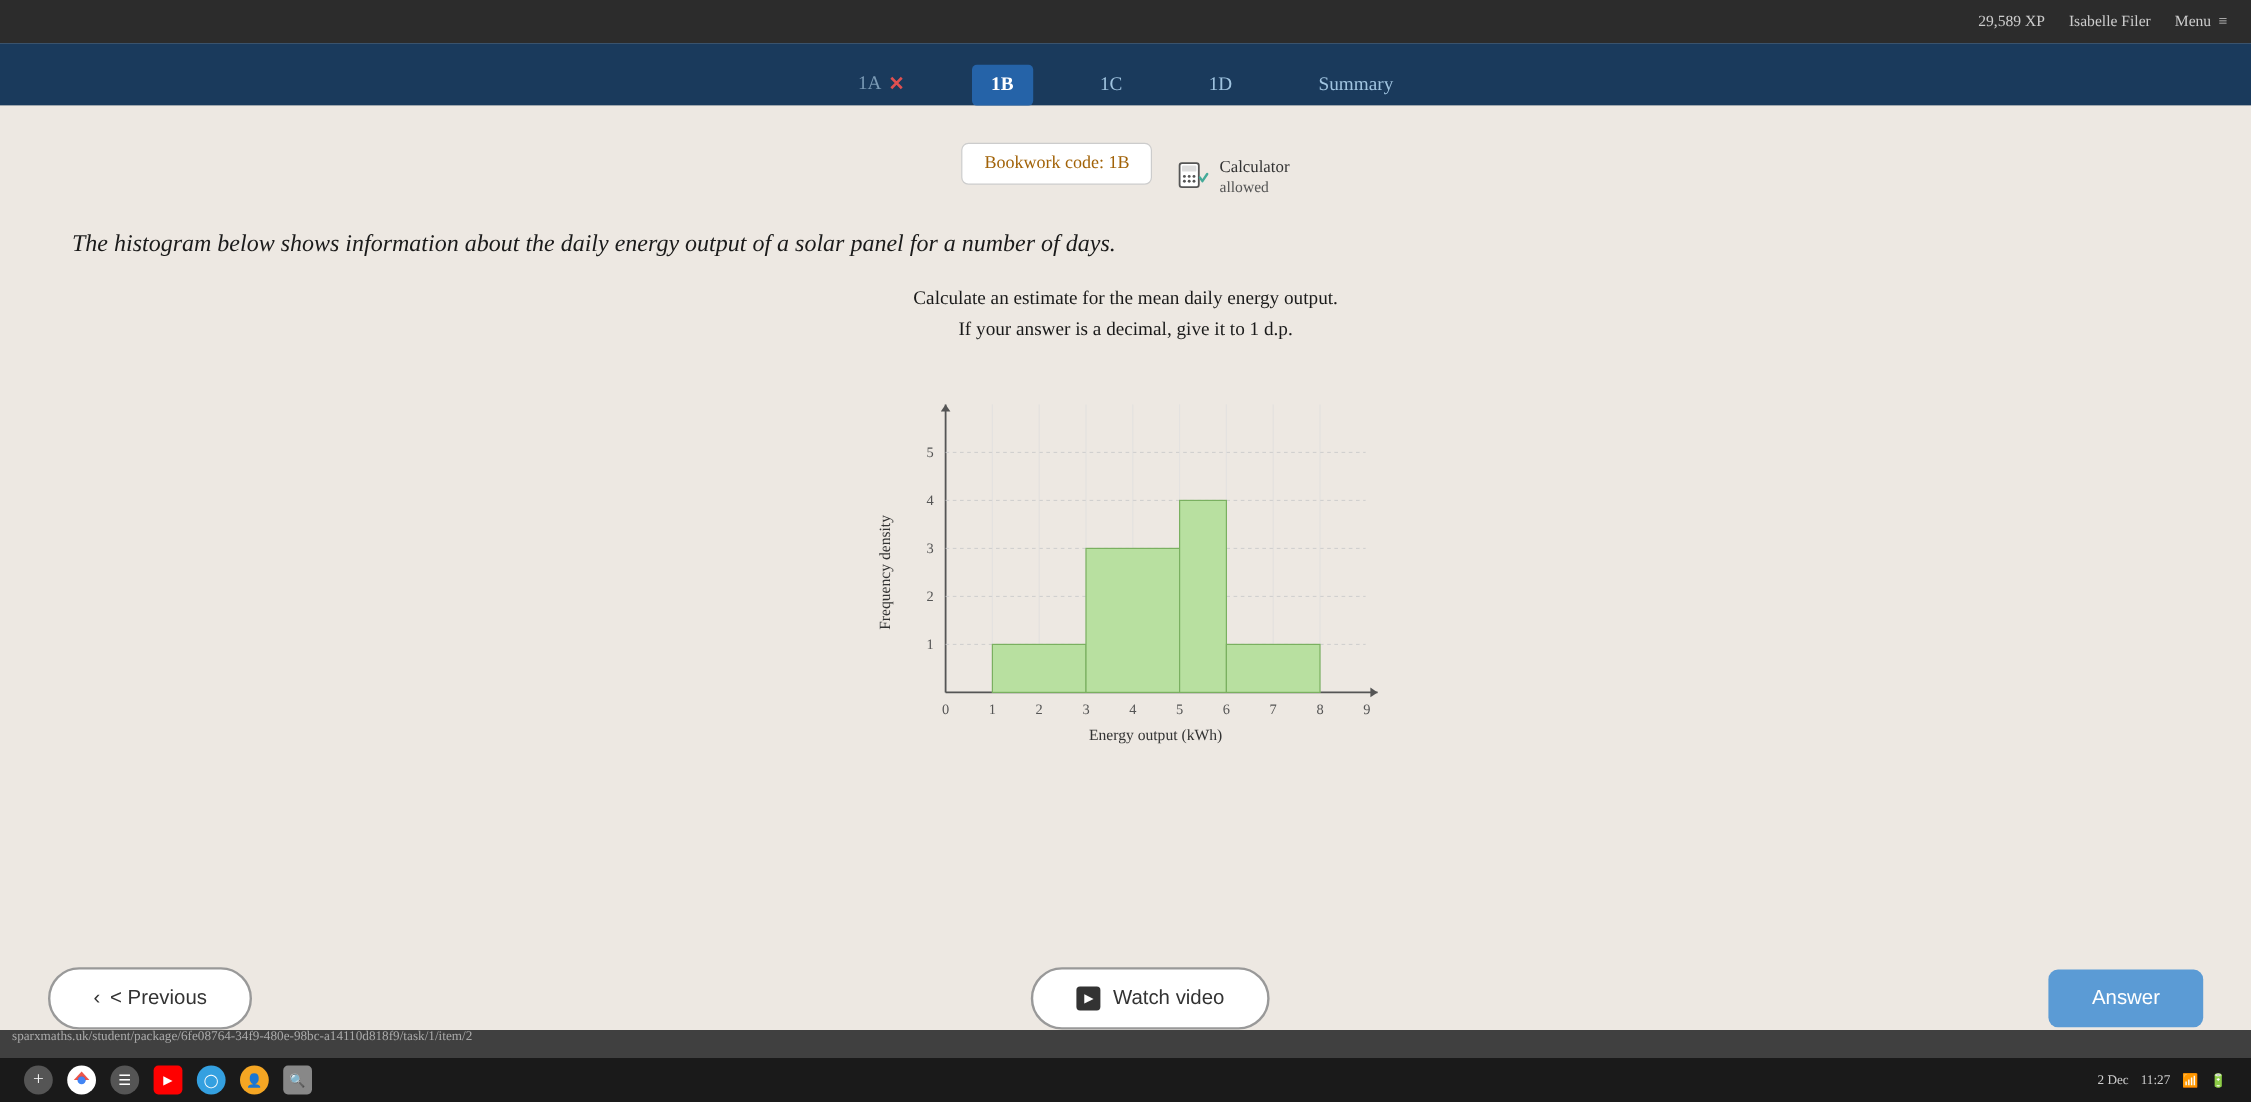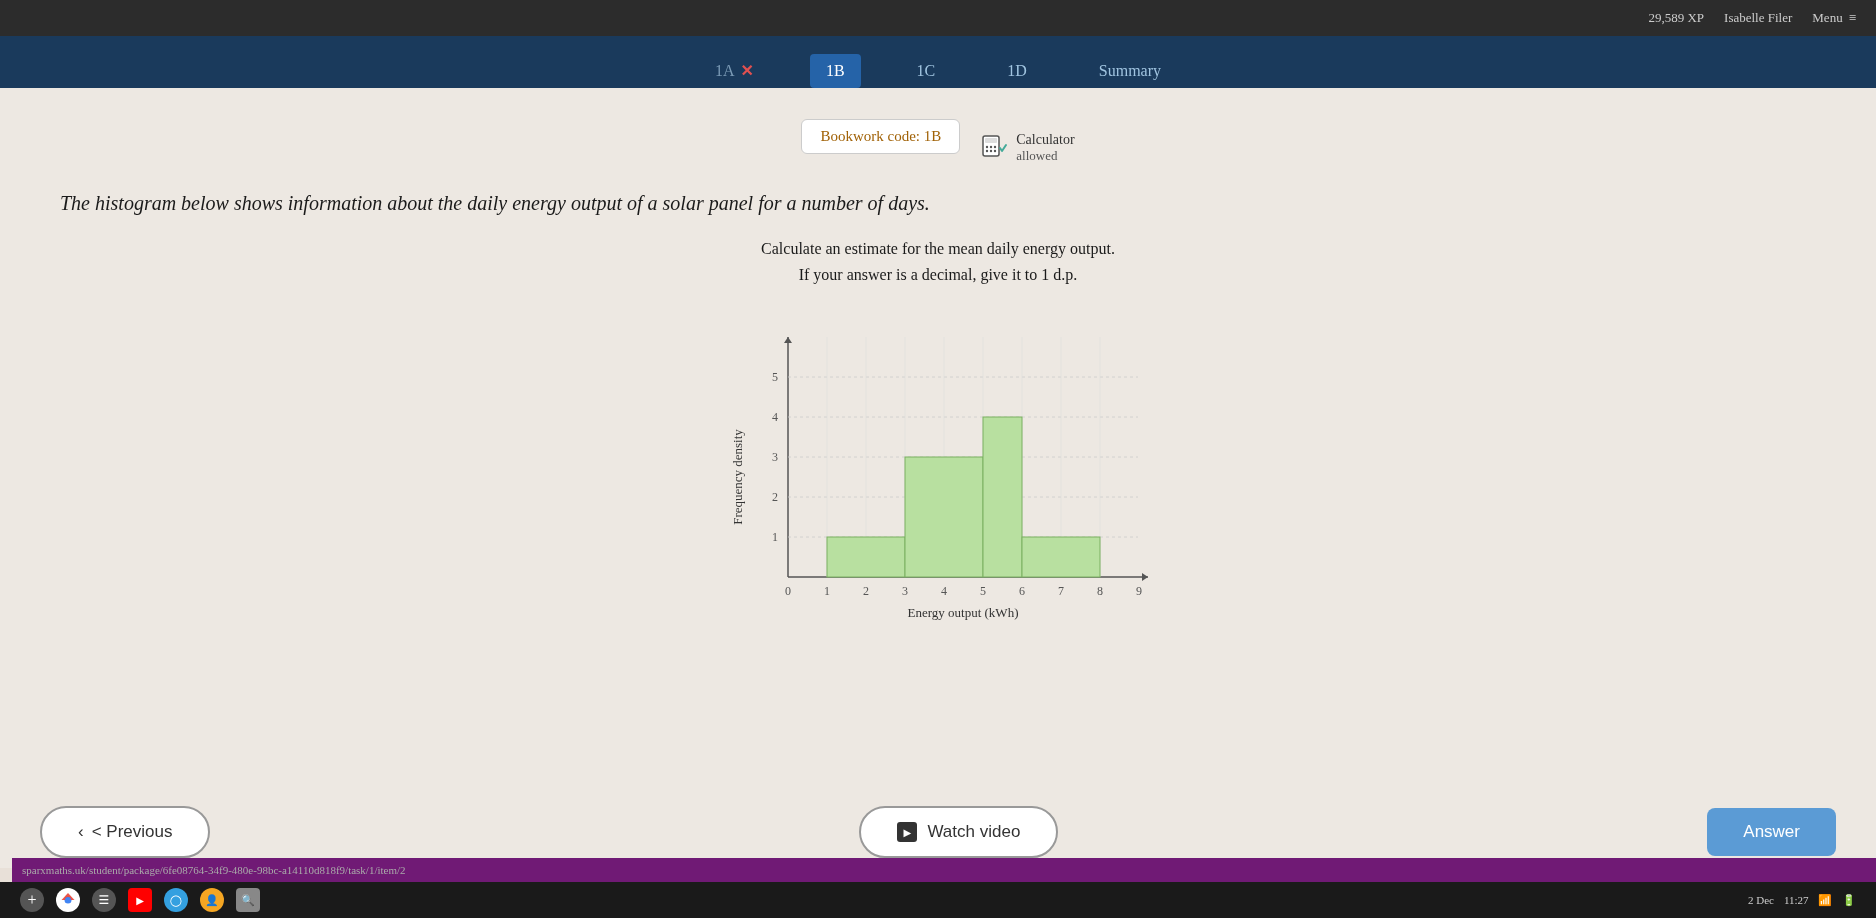--- a/index.html
+++ b/index.html
@@ -55,21 +55,21 @@
       cursor: pointer;
       padding: 8px 16px;
       border-radius: 4px;
       display: flex;
       align-items: center;
       gap: 6px;
     }
     .nav-tab.active {
       background: #2563a8;
       color: white;
-      font-weight: normal;
+      font-weight: bold;
     }
     .nav-tab.crossed {
       color: #7a9ab5;
     }
     .nav-tab .x-mark {
       color: #e05050;
       font-weight: bold;
     }
 
     
@@ -176,26 +176,26 @@
       padding: 14px 36px;
       font-size: 17px;
       color: white;
       cursor: pointer;
     }
 
     
     .url-bar {
       position: fixed;
       bottom: 36px;
-      left: 12px;
+      left: 0;
       right: 0;
       height: 24px;
-      background: #701a75;
-      display: flex;
-      align-items: center;
+      background: #404040;
+      display: flex;
+      align-items: flex-start;
       padding: 0 10px;
     }
     .url-text {
       font-size: 11px;
       color: #aaa;
     }
 
     
     .taskbar {
       position: fixed;

